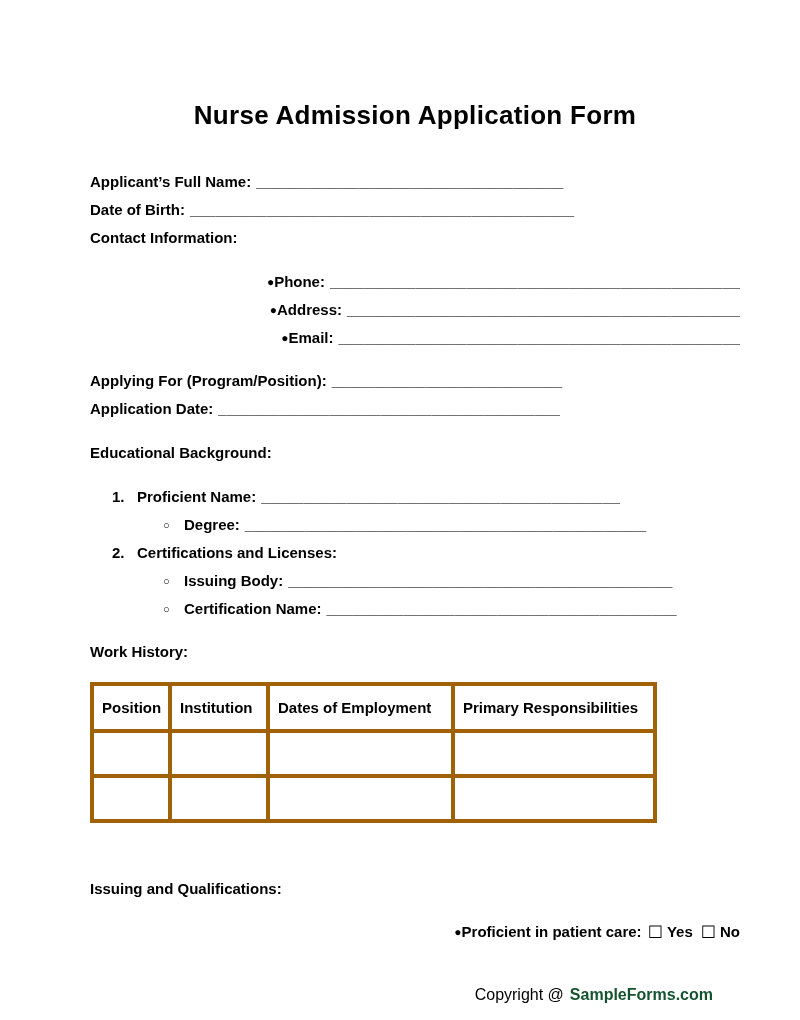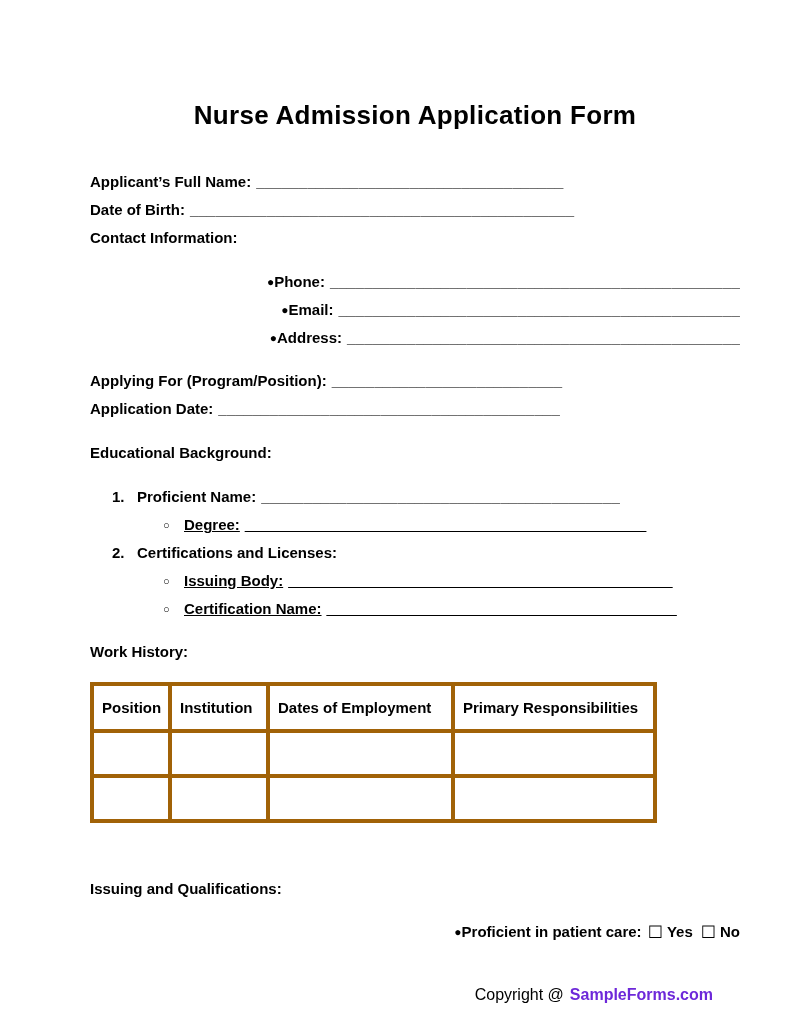--- a/index.html
+++ b/index.html
@@ -47,21 +47,21 @@
     width: 19px;
     font-size: 12px;
     vertical-align: 1px;
   }
   .num-row { padding-left: 22px; }
   .num-row .num {
     display: inline-block;
     width: 25px;
     font-weight: bold;
   }
-  .sub-row { padding-left: 73px; text-decoration: underline; }
+  .sub-row { padding-left: 73px; }
   .sub-row .bullet {
     display: inline-block;
     width: 21px;
     font-size: 11px;
     vertical-align: 1px;
   }
   .work-table {
     margin-top: 16px;
     border-collapse: collapse;
     table-layout: fixed;
@@ -96,21 +96,21 @@
     line-height: 22px;
     white-space: nowrap;
   }
   .copyright {
     font-weight: normal;
     color: #000000;
     margin-right: 6px;
   }
   .brand-link {
     font-weight: bold;
-    color: #6d28d9;
+    color: #14532d;
     text-decoration: none;
     cursor: pointer;
     text-align: center;
   }
 </style>
 </head>
 <body>
 
 <div class="page">
   <div class="content">
@@ -129,25 +129,25 @@
       <span class="lbl">Contact Information:</span>
     </div>
 
     <div class="g16"></div>
 
     <div class="row bullet-row">
       <span class="bullet">●</span><span class="lbl">Phone:</span><span class="blank">________________________________________________</span>
     </div>
 
     <div class="row bullet-row">
+      <span class="bullet">●</span><span class="lbl">Address:</span><span class="blank">______________________________________________</span>
+    </div>
+
+    <div class="row bullet-row">
       <span class="bullet">●</span><span class="lbl">Email:</span><span class="blank">_______________________________________________</span>
-    </div>
-
-    <div class="row bullet-row">
-      <span class="bullet">●</span><span class="lbl">Address:</span><span class="blank">______________________________________________</span>
     </div>
 
     <div class="g15"></div>
 
     <div class="row">
       <span class="lbl">Applying For (Program/Position):</span><span class="blank">___________________________</span>
     </div>
 
     <div class="row">
       <span class="lbl">Application Date:</span><span class="blank">________________________________________</span>

